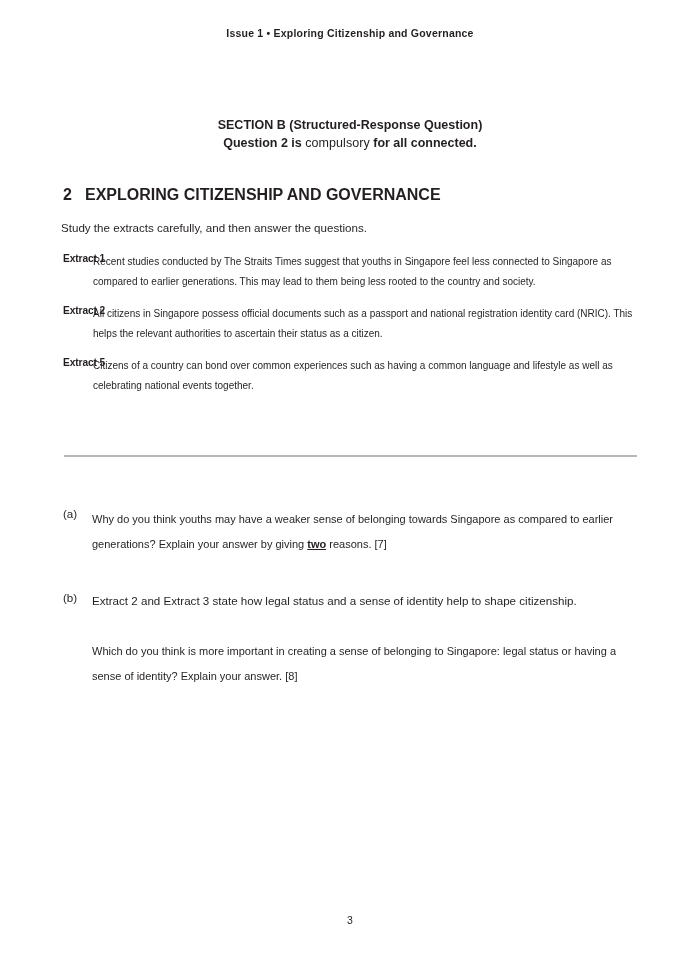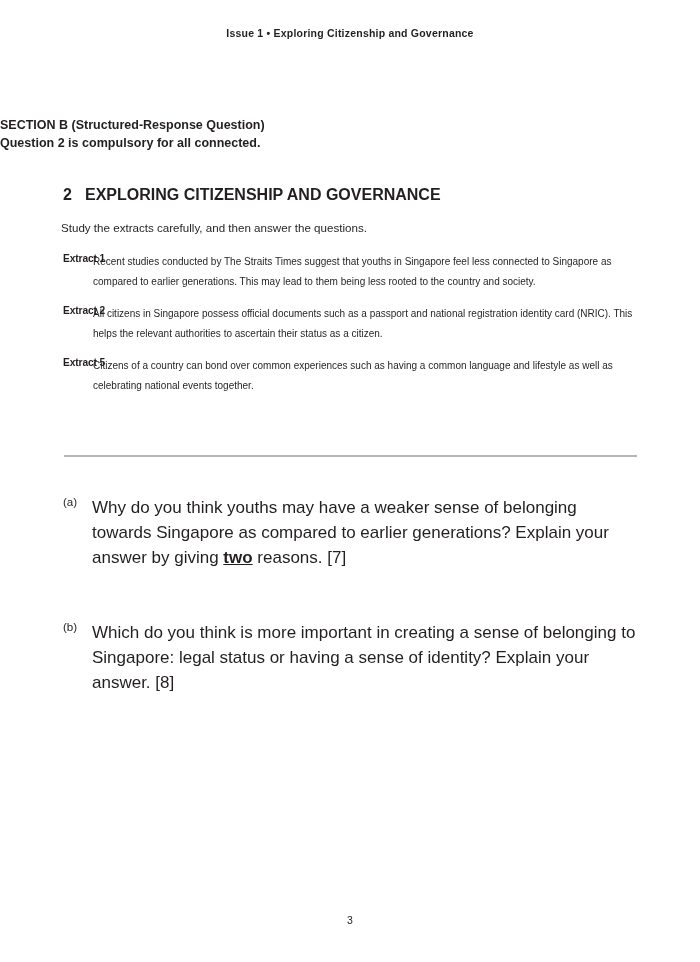--- a/index.html
+++ b/index.html
@@ -54,28 +54,28 @@
     letter-spacing: 0.01em;
     color: #231f20;
   }
 
   
   .section-heading {
     position: absolute;
     top: 116px;
     left: 0;
     width: 700px;
-    text-align: left;
+    text-align: center;
     font-size: 12.5px;
     font-weight: bold;
     line-height: 18px;
     color: #231f20;
   }
   .section-heading .line2 { display: block; }
-  .section-heading .emph { font-weight: bold; letter-spacing: 0.005em; }
+  .section-heading .emph { font-weight: normal; letter-spacing: 0.005em; }
 
   
   .q-heading {
     position: absolute;
     top: 186px;
     left: 63px;
     width: 574px;
     font-size: 16px;
     font-weight: bold;
     color: #231f20;
@@ -154,22 +154,22 @@
     color: #231f20;
   }
   .part-stem {
     margin-left: 29px;
     font-size: 11.6px;
     line-height: 19.5px;
     color: #231f20;
   }
   .part-question {
     margin-left: 29px;
-    margin-top: 16px;
-    font-size: 17px;
+    margin-top: 28px;
+    font-size: 11px;
     line-height: 25px;
     color: #231f20;
   }
   .part-question .ul-bold {
     font-weight: bold;
     text-decoration: underline;
   }
   .part-gap { height: 20px; }
 
   
@@ -227,20 +227,21 @@
 
     <div class="part">
       <div class="part-label">(a)</div>
       <div class="part-question"><span>Why do you think youths may have a weaker sense of belonging towards Singapore as compared to earlier generations? Explain your answer by giving </span><span class="ul-bold">two</span><span> reasons. [7]</span></div>
     </div>
 
     <div class="part-gap"></div>
 
     <div class="part">
       <div class="part-label">(b)</div>
+      <div class="part-stem">Extract 2 and Extract 3 state how legal status and a sense of identity help to shape citizenship.</div>
       <div class="part-question"><span>Which do you think is more important in creating a sense of belonging to Singapore: legal status or having a sense of identity? Explain your answer. [8]</span><span class="ul-bold"></span><span></span></div>
     </div>
 
   </div>
 
   <div class="page-number">3</div>
 
 </div>
 
 </body></html>

